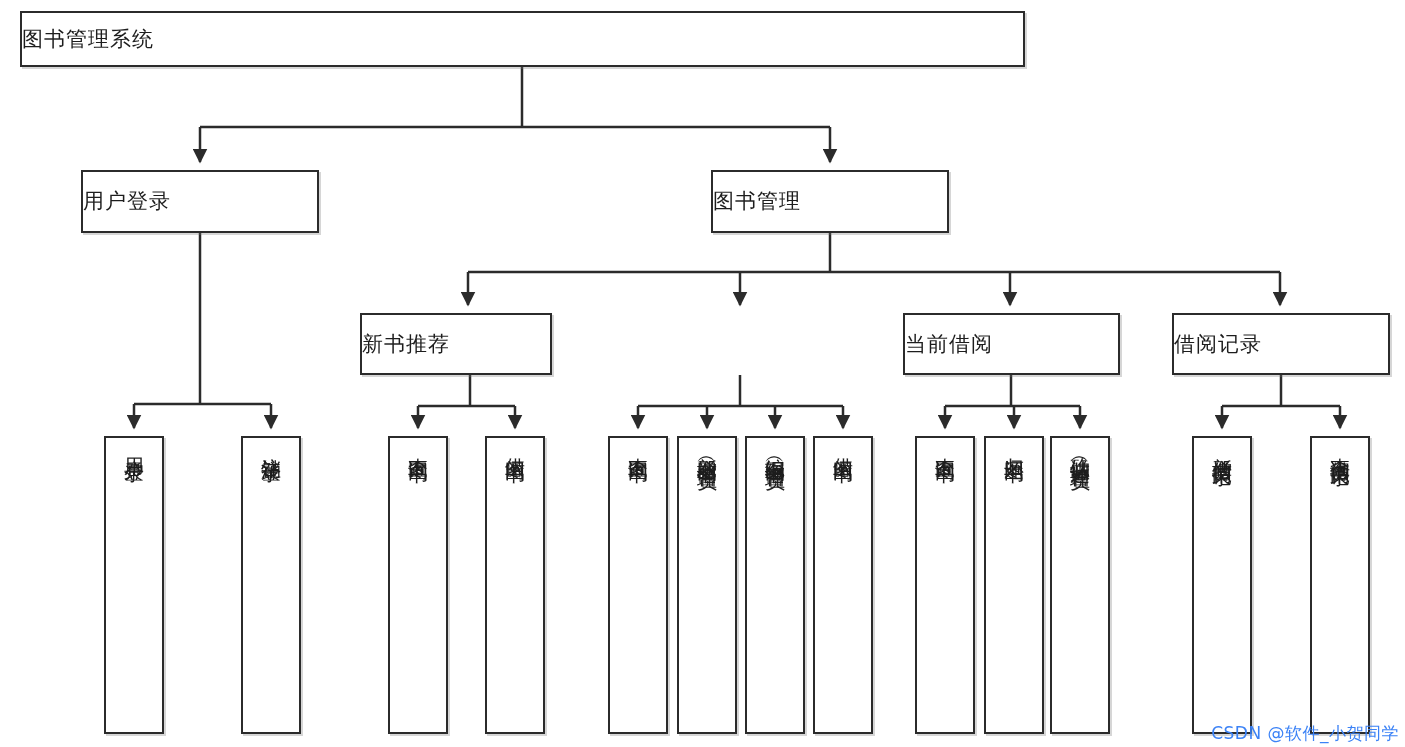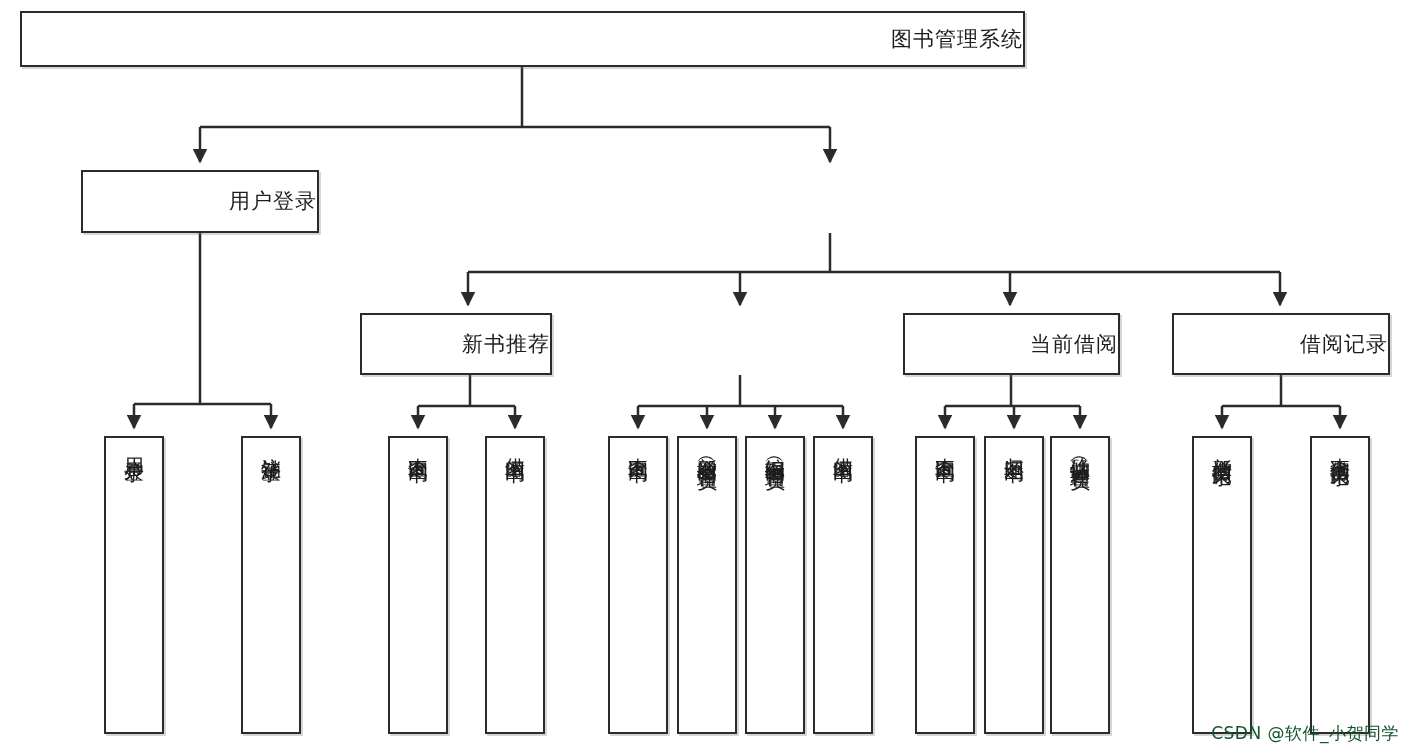--- a/index.html
+++ b/index.html
@@ -20,21 +20,21 @@
     overflow: hidden;
   }
   .node {
     position: absolute;
     box-sizing: border-box;
     background: #ffffff;
     border: 2.5px solid #2b2b2b;
     box-shadow: 2px 2px 0 rgba(120,120,120,0.30);
     display: flex;
     align-items: center;
-    justify-content: flex-end;
+    justify-content: flex-start;
   }
   .node-label {
     font-size: 21px;
     line-height: 1.25;
     letter-spacing: 1px;
     color: #1d1d1d;
     white-space: nowrap;
     text-align: center;
   }
   
@@ -58,21 +58,21 @@
     top: 0;
     width: 1405px;
     height: 747px;
     pointer-events: none;
   }
   .watermark {
     position: absolute;
     right: 6px;
     bottom: 2px;
     font-size: 17px;
-    color: #14532d;
+    color: #3b82f6;
     letter-spacing: 0.5px;
     white-space: nowrap;
     font-family: "DejaVu Sans", "Liberation Sans", sans-serif;
   }
 </style>
 </head>
 <body>
 
 <div id="diagram-root">
 
@@ -126,20 +126,23 @@
     </g>
   </svg>
 
   <div class="node" id="n-root" style="left: 20px; top: 11px; width: 1005px; height: 56px;">
     <span class="node-label">图书管理系统</span>
   </div>
 
   <div class="node" id="n-l2-0" style="left: 81px; top: 170px; width: 238px; height: 63px;">
     <span class="node-label">用户登录</span>
   </div>
+  <div class="node" id="n-l2-1" style="left: 711px; top: 170px; width: 238px; height: 63px;">
+    <span class="node-label">图书管理</span>
+  </div>
 
   <div class="node" id="n-l3-0" style="left: 360px; top: 313px; width: 192px; height: 62px;">
     <span class="node-label">新书推荐</span>
   </div>
   <div class="node" id="n-l3-3" style="left: 1172px; top: 313px; width: 218px; height: 62px;">
     <span class="node-label">借阅记录</span>
   </div>
   <div class="node" id="n-l3-2" style="left: 903px; top: 313px; width: 217px; height: 62px;">
     <span class="node-label">当前借阅</span>
   </div>

